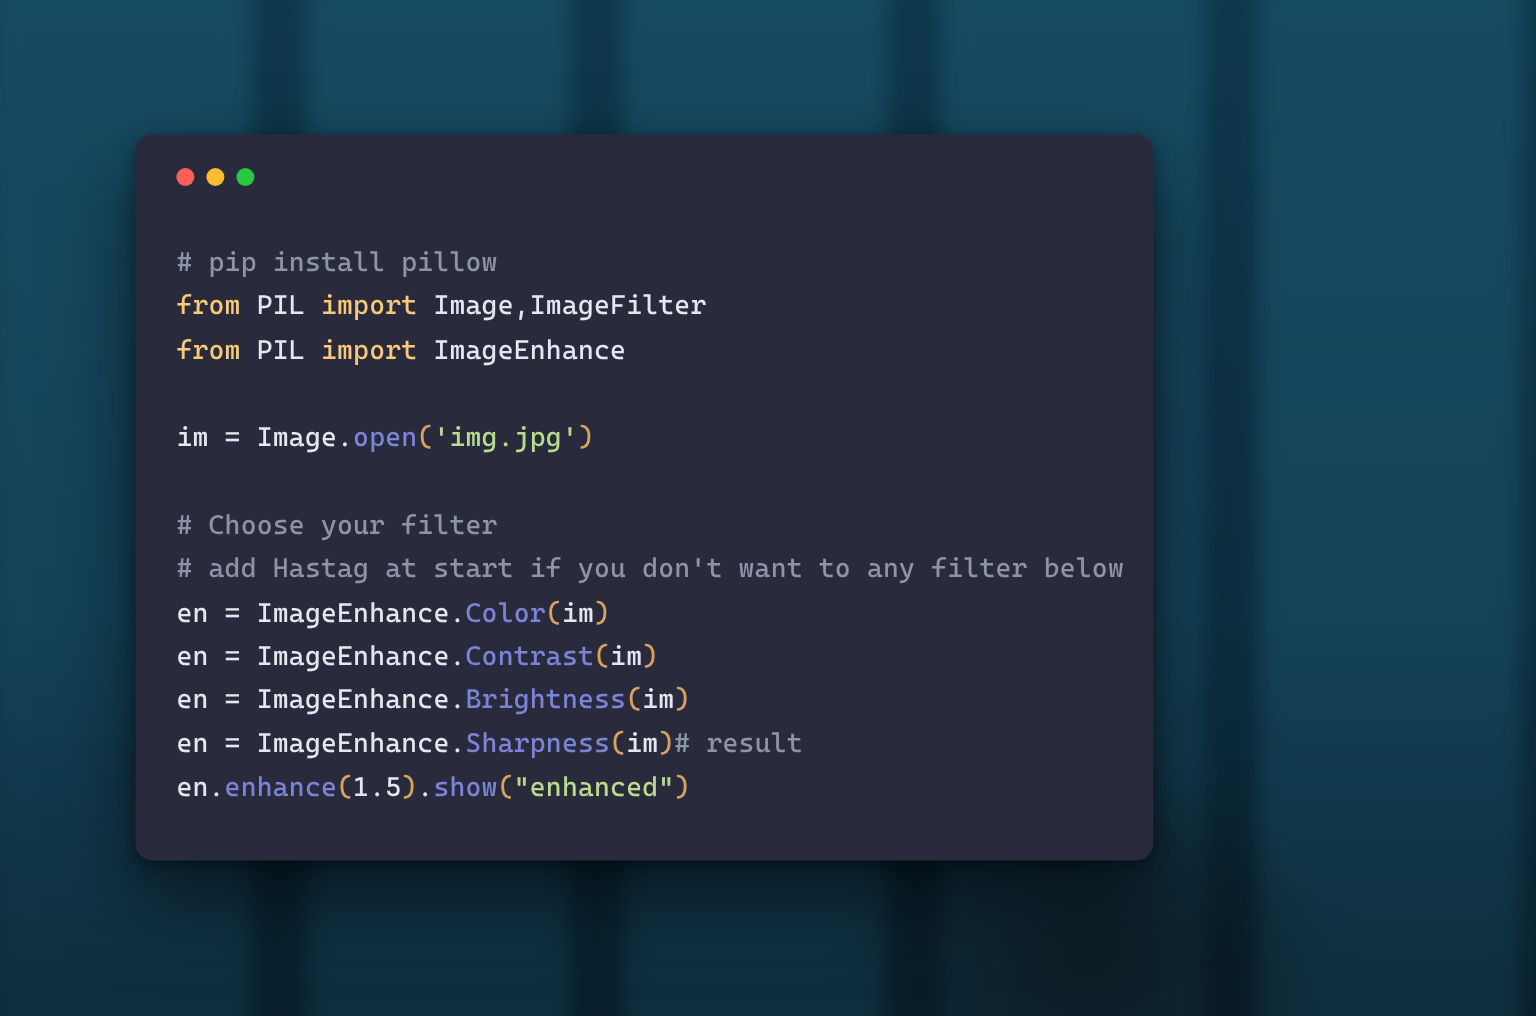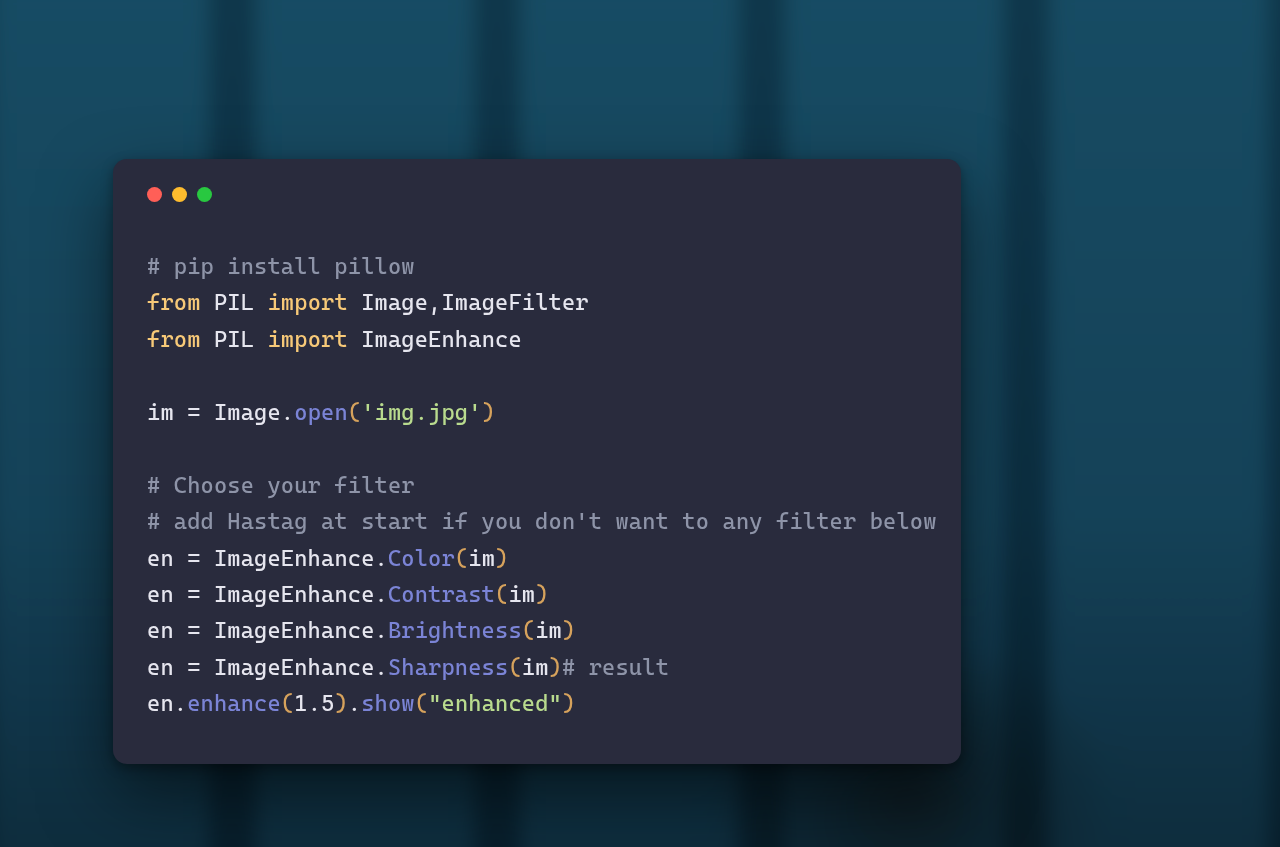--- a/index.html
+++ b/index.html
@@ -32,21 +32,20 @@
 
   .window {
     position: absolute;
     left: 113px;
     top: 112px;
     width: 848px;
     background: #292b3d;
     border-radius: 14px;
     box-shadow: 0 30px 70px rgba(0,0,0,0.55), 0 4px 12px rgba(0,0,0,0.35);
     padding: 24px 28px 42px 28px;
-    margin-top: 47px;
   }
   .traffic-lights {
     display: flex;
     gap: 10px;
     margin-bottom: 46px;
     padding-left: 6px;
     padding-top: 4px;
   }
   .dot {
     width: 15px; height: 15px; border-radius: 50%;

